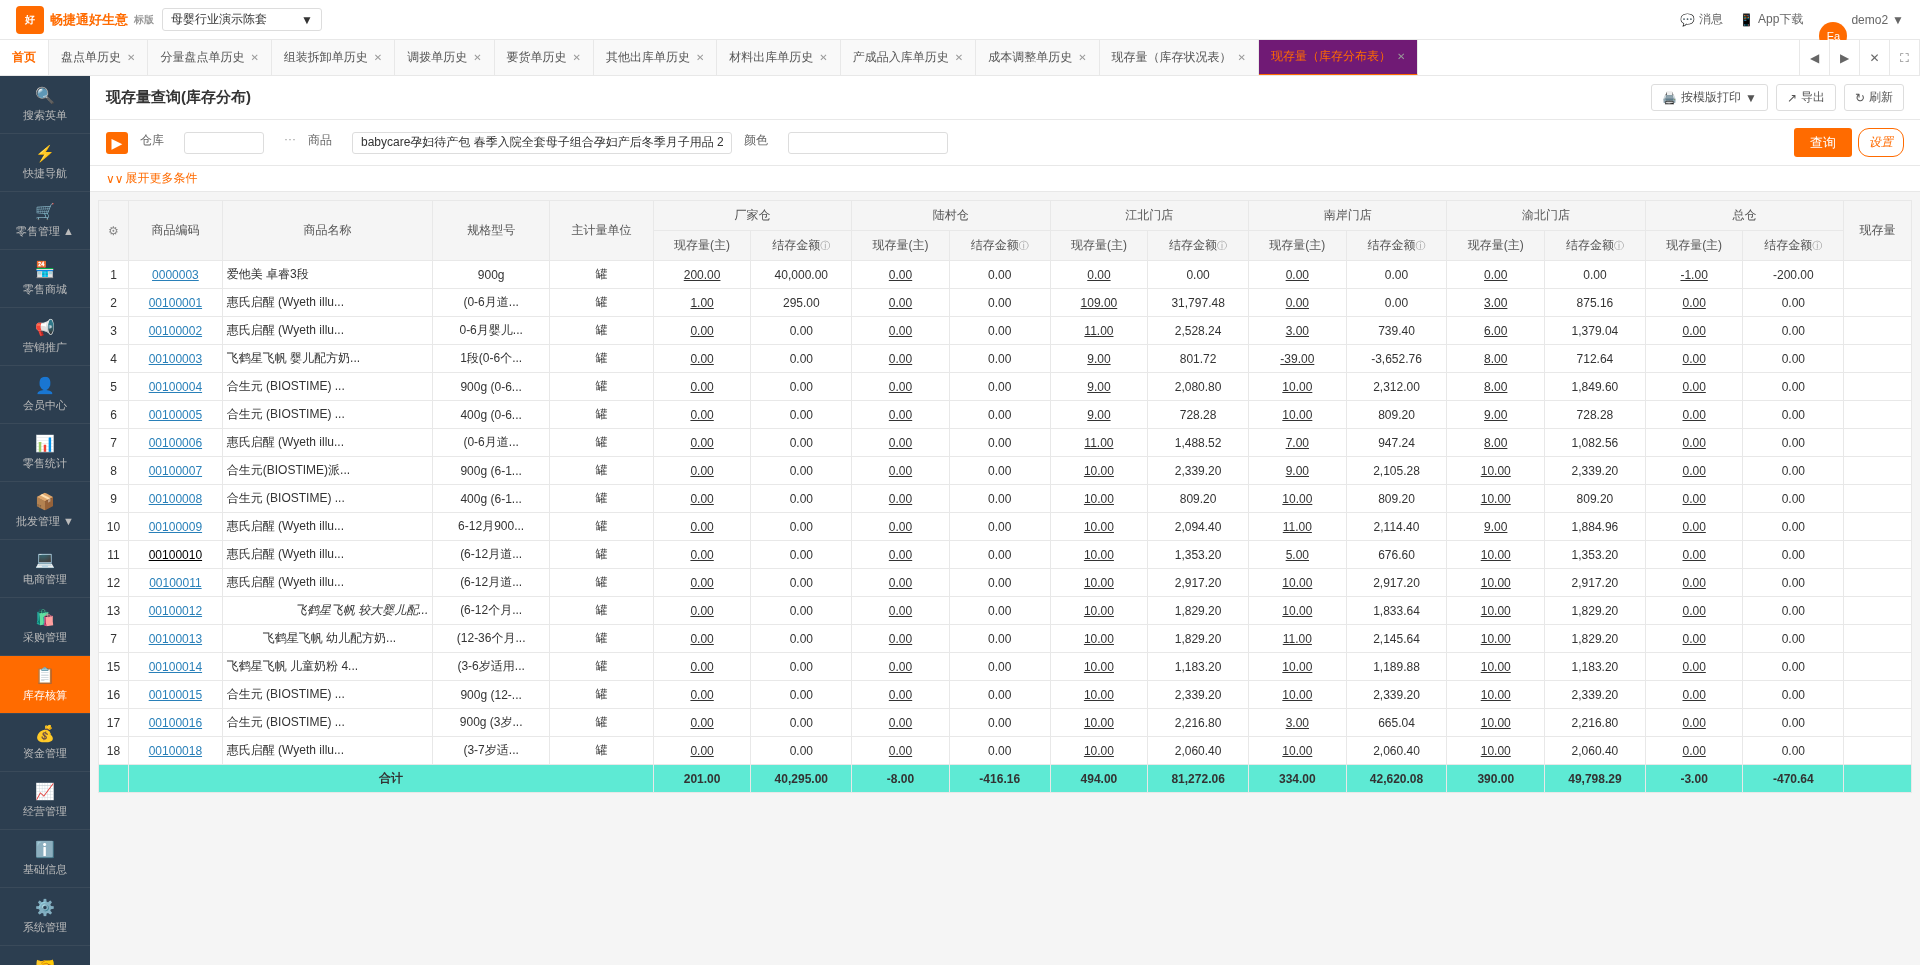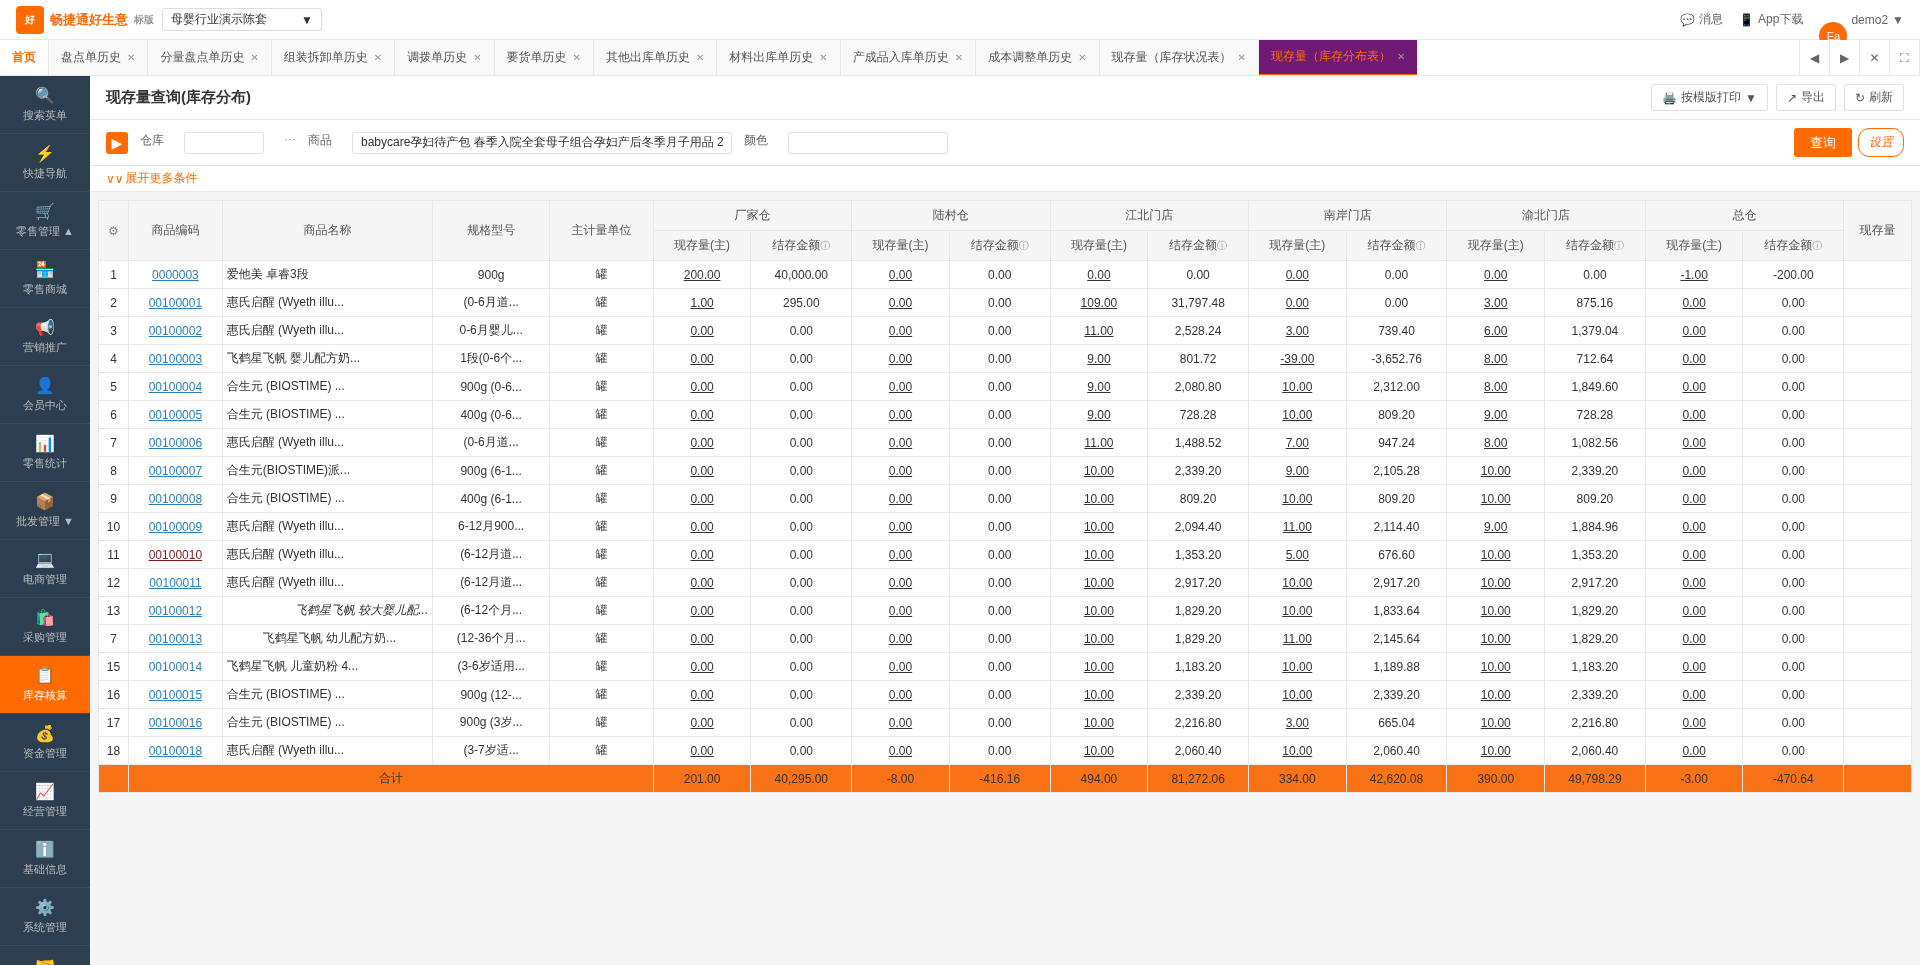--- a/index.html
+++ b/index.html
@@ -50,21 +50,21 @@
     .filter-btn-expand { color: #ff6b00; cursor: pointer; font-size: 12px; display: flex; align-items: center; gap: 2px; border: none; background: none; }
     .btn-query { background: #ff6b00; color: #fff; border: none; border-radius: 3px; padding: 5px 16px; cursor: pointer; font-size: 13px; }
     .btn-setting { background: #fff; color: #ff6b00; border: 1px solid #ff6b00; border-radius: 11px; padding: 5px 10px; cursor: pointer; font-size: 12px; font-style: italic; }
     .filter-expand-btn { background: #ff6b00; color: #fff; border: none; border-radius: 3px; width: 22px; height: 22px; cursor: pointer; font-size: 14px; display: flex; align-items: center; justify-content: center; flex-shrink: 0; }
 
     
     .table-container { padding: 8px; }
     .data-table { width: 100%; border-collapse: collapse; background: #fff; font-size: 12px; }
     .data-table th { background: #f5f5f5; border: 1px solid #e8e8e8; padding: 6px 4px; text-align: center; color: #555; font-weight: normal; white-space: nowrap; }
     .data-table td { border: 1px solid #e8e8e8; padding: 5px 4px; text-align: center; color: #333; white-space: nowrap; }
-    .data-table tr.summary-row td { background: #f97316; font-weight: normal; }
+    .data-table tr.summary-row td { background: #5eead4; font-weight: bold; }
     .group-header { background: #fafafa; text-align: center; color: #555; font-weight: normal; }
     .col-idx { width: 30px; color: #999; }
     .val-red { color: #e74c3c; }
     .val-underline { text-decoration: underline; cursor: pointer; }
     .settings-icon { color: #888; cursor: pointer; }
     .th-info { font-size: 10px; color: #999; cursor: pointer; }
 
     
     ::-webkit-scrollbar { width: 6px; height: 6px; }
     ::-webkit-scrollbar-track { background: #f1f1f1; }
@@ -506,21 +506,21 @@
     <td class="val-underline">11.00</td>
     <td class="">2,114.40</td>
     <td class="val-underline">9.00</td>
     <td>1,884.96</td>
     <td class="val-underline">0.00</td>
     <td class="">0.00</td>
     <td></td>
   </tr>
             <tr>
     <td class="col-idx">11</td>
-    <td style="color:#7f1d1d;text-decoration:underline;cursor:pointer;">00100010</td>
+    <td style="color:#000000;text-decoration:underline;cursor:pointer;">00100010</td>
     <td style="text-align:left;max-width:140px;overflow:hidden;text-overflow:ellipsis;">惠氏启醒 (Wyeth illu...</td>
     <td>(6-12月道...</td>
     <td>罐</td>
     <td class="val-underline">0.00</td>
     <td>0.00</td>
     <td class="val-underline">0.00</td>
     <td>0.00</td>
     <td class="val-underline">10.00</td>
     <td>1,353.20</td>
     <td class="val-underline">5.00</td>
@@ -586,21 +586,21 @@
     <td class="val-underline">11.00</td>
     <td class="">2,145.64</td>
     <td class="val-underline">10.00</td>
     <td>1,829.20</td>
     <td class="val-underline">0.00</td>
     <td class="">0.00</td>
     <td></td>
   </tr>
             <tr>
     <td class="col-idx">15</td>
-    <td style="color:#2980b9;cursor:pointer;">00100014</td>
+    <td style="color:#2980b9;text-decoration:underline;cursor:pointer;">00100014</td>
     <td style="text-align:left;max-width:140px;overflow:hidden;text-overflow:ellipsis;">飞鹤星飞帆 儿童奶粉 4...</td>
     <td>(3-6岁适用...</td>
     <td>罐</td>
     <td class="val-underline">0.00</td>
     <td>0.00</td>
     <td class="val-underline">0.00</td>
     <td>0.00</td>
     <td class="val-underline">10.00</td>
     <td>1,183.20</td>
     <td class="val-underline">10.00</td>

